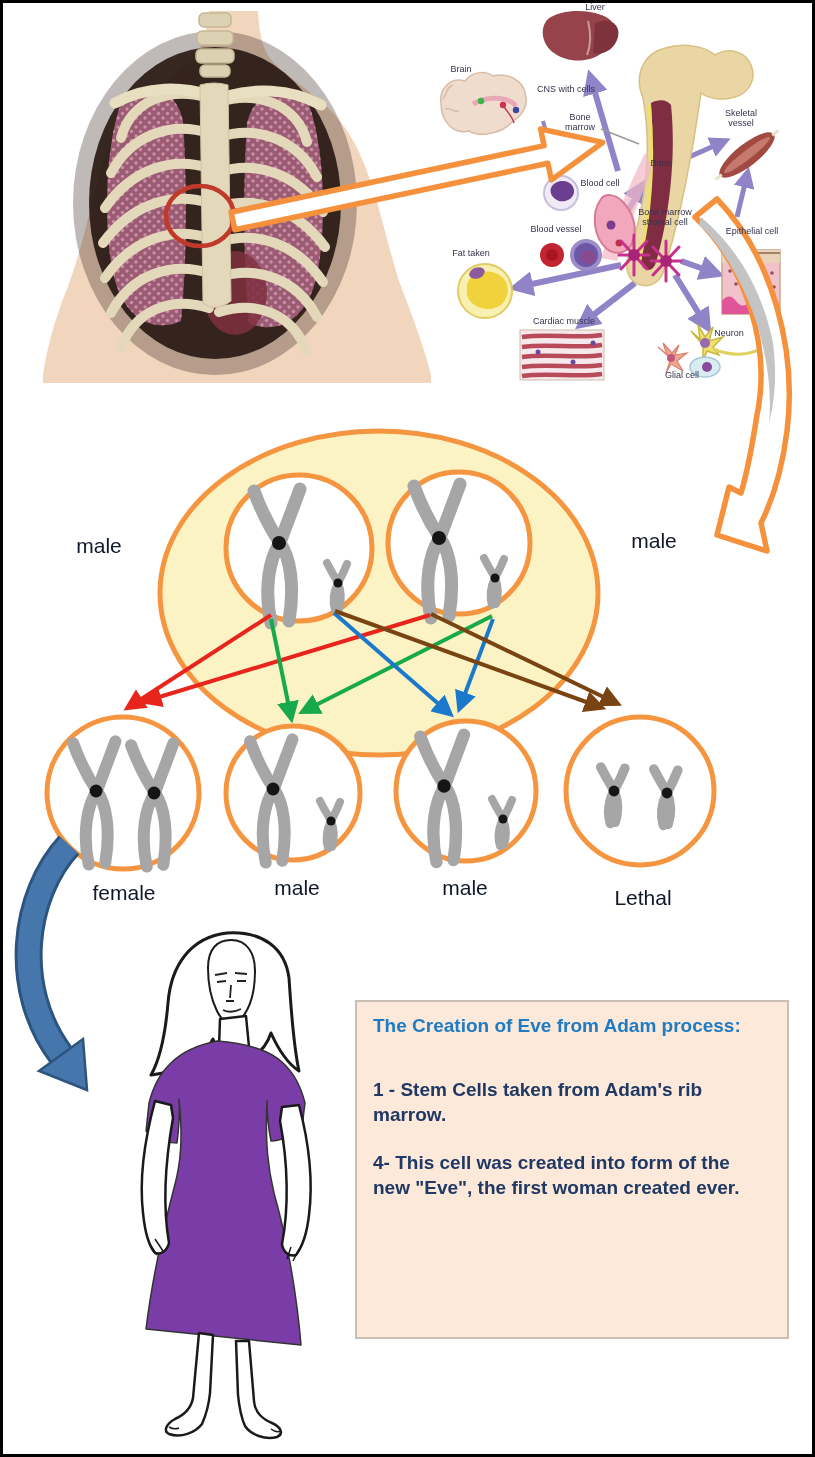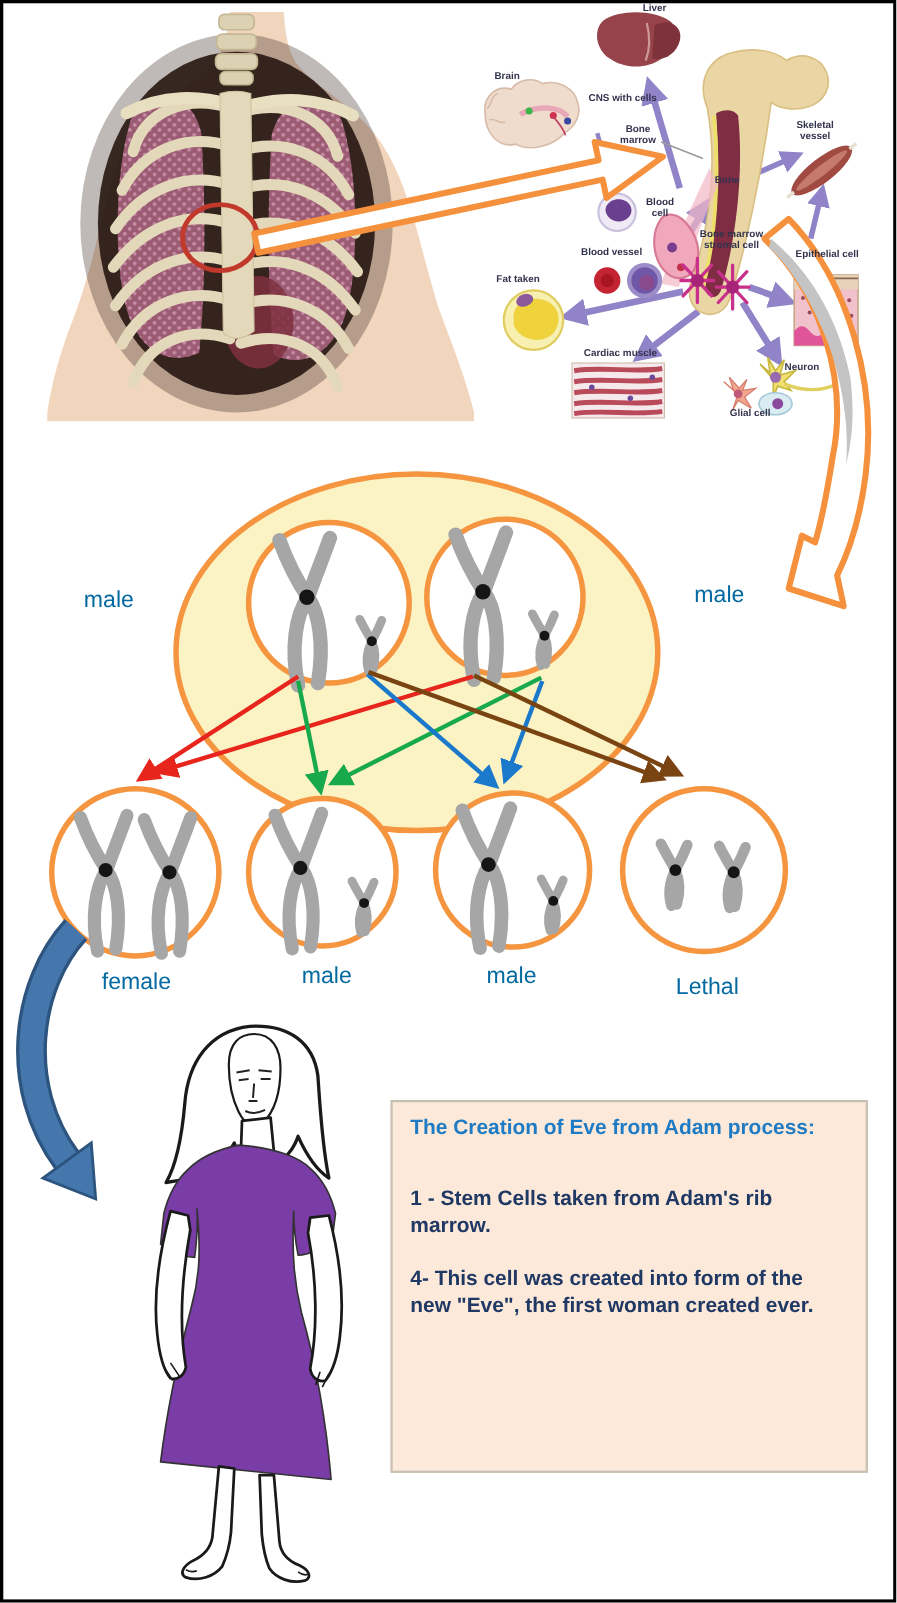--- a/index.html
+++ b/index.html
@@ -1,21 +1,21 @@
 <!DOCTYPE html>
 <html><head>
 <meta charset="utf-8">
 <style>
   html,body{margin:0;padding:0;background:#ffffff;font-family:"Liberation Sans",sans-serif;}
   .frame{position:relative;width:815px;height:1457px;border:3px solid #000;box-sizing:border-box;background:#fff;overflow:hidden;}
   .art{position:absolute;left:0;top:0;width:809px;height:1451px;}
   .slbl{position:absolute;transform:translateX(-50%);text-align:center;font-size:9px;line-height:1.1;
-        font-weight:bold;color:#33334d;white-space:nowrap;}
+        font-weight:normal;color:#33334d;white-space:nowrap;}
   .slbl.wrap{white-space:normal;}
-  .mlbl{position:absolute;transform:translateX(-50%);text-align:center;font-size:21px;color:#0369a1;}
+  .mlbl{position:absolute;transform:translateX(-50%);text-align:center;font-size:21px;color:#0f172a;}
   .caption{position:absolute;left:352px;top:997px;width:434px;height:339px;box-sizing:border-box;
            background:#FCE9D9;border:2px solid #C8BFB5;padding:13px 16px;}
   .caption h2{margin:0 0 40px 0;font-size:19px;color:#1E7BC4;font-weight:bold;}
   .caption p{margin:0 0 23px 0;font-size:19px;line-height:1.32;color:#1F3864;font-weight:bold;}
 </style>
 </head>
 <body>
 
 <div class="frame">
 

